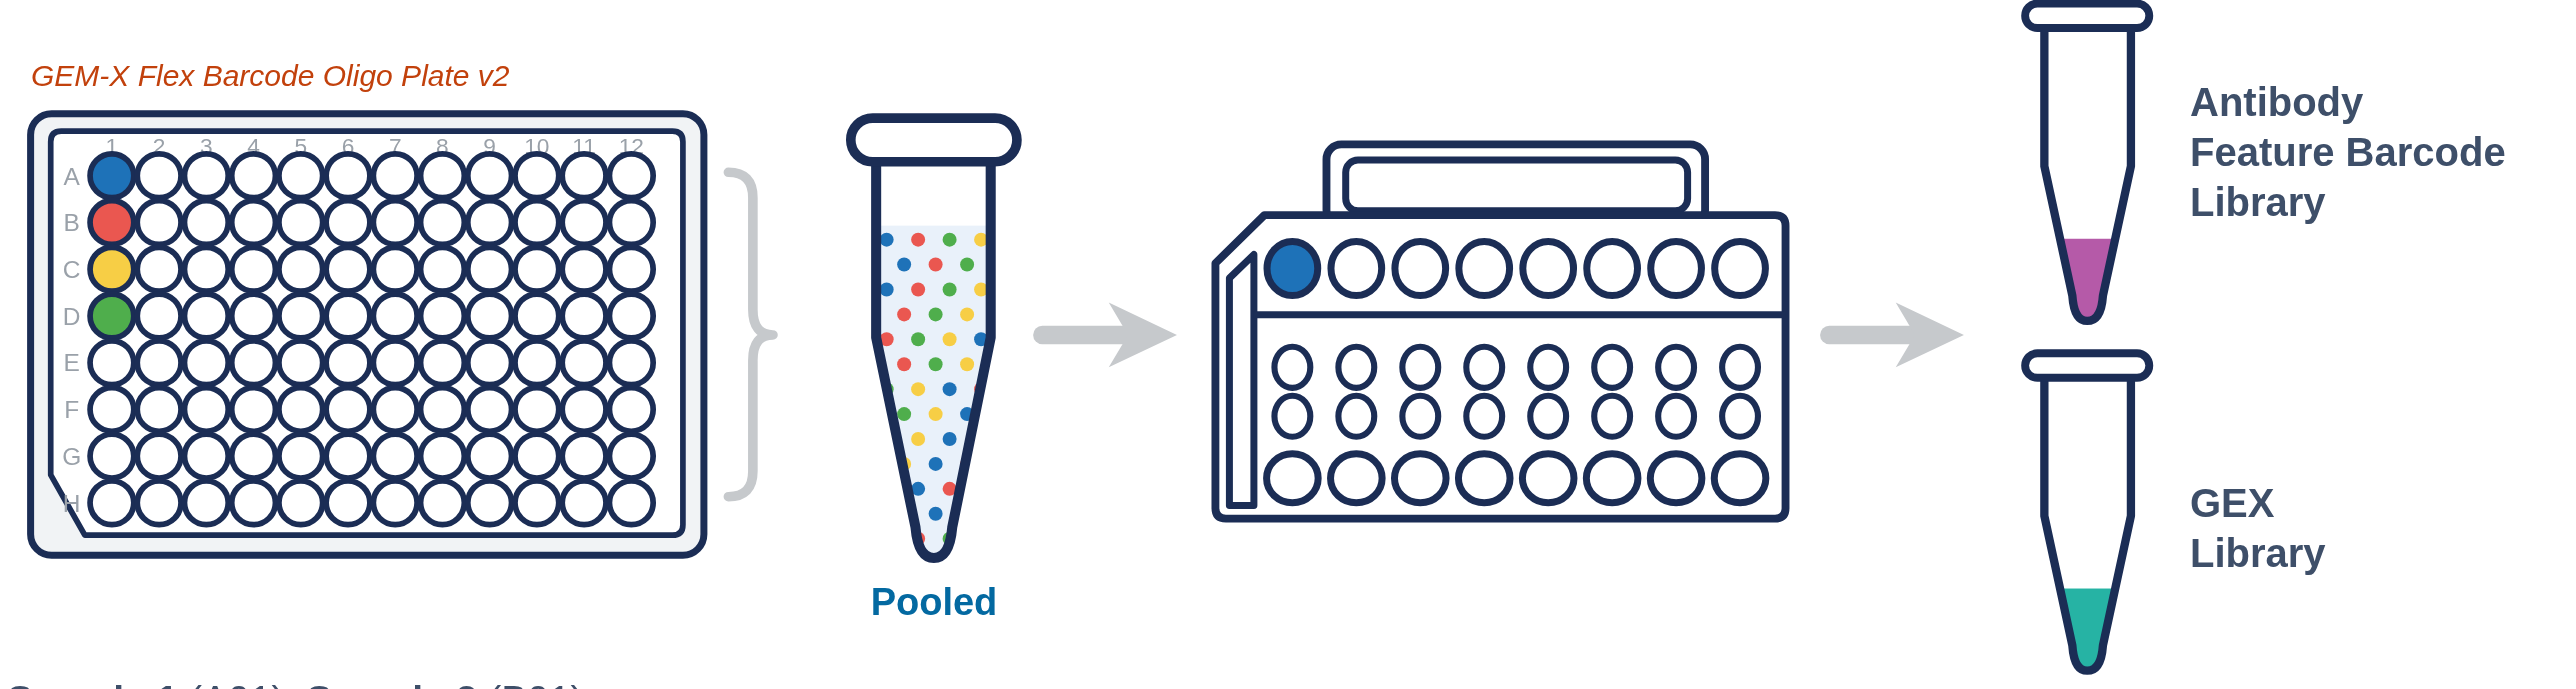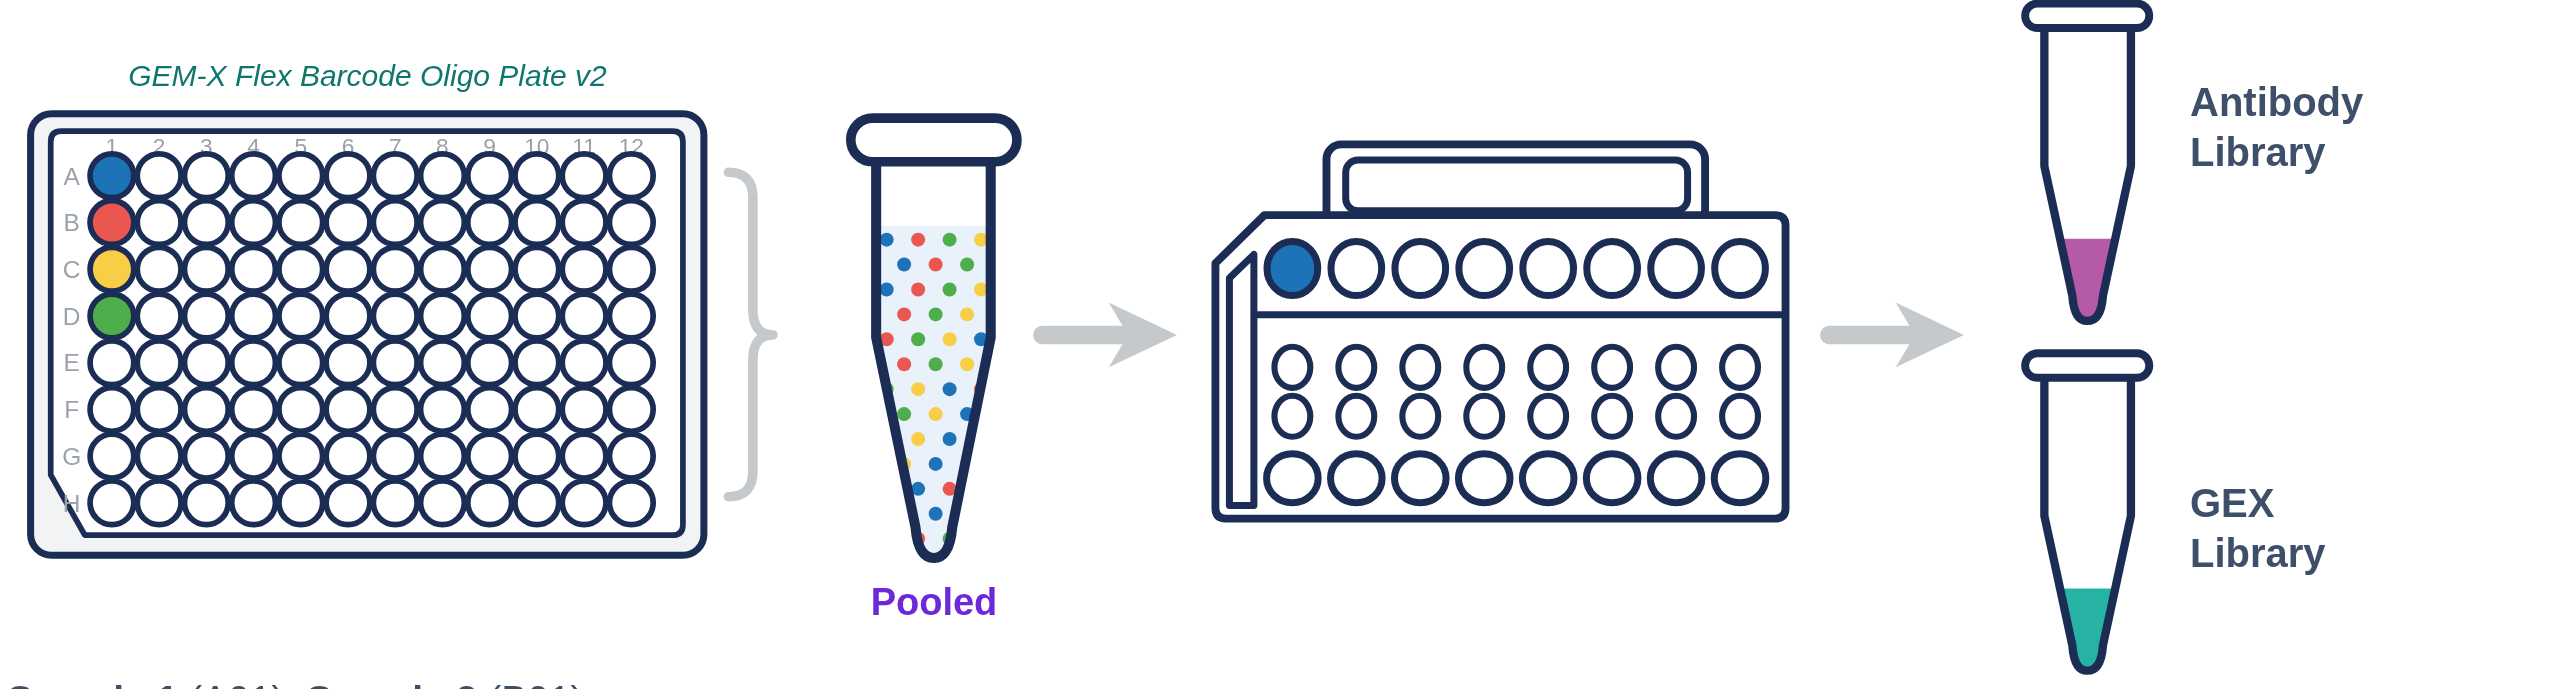--- a/index.html
+++ b/index.html
@@ -1,23 +1,23 @@
 <!DOCTYPE html>
 <html style="font-size:14px"><head>
 <meta charset="utf-8">
 <style>
   html,body{margin:0;padding:0;background:#ffffff;}
   body{width:2576px;height:690px;position:relative;overflow:hidden;
        font-family:"Liberation Sans", sans-serif;}
   .abs{position:absolute;}
-  .plate-title{left:31px;top:59px;width:673px;text-align:center;
-       font-size:30px;font-style:italic;color:#0f766e;}
+  .plate-title{left:31px;top:59px;width:673px;
+       font-size:30px;font-style:italic;color:#c2410c;}
   .caption{left:7px;top:577px;font-size:39px;color:#3e4f69;line-height:49px;white-space:pre;}
   .pooled-label{left:803px;top:581px;width:262px;text-align:center;
-       font-size:38px;font-weight:700;color:#6d28d9;}
+       font-size:38px;font-weight:700;color:#0369a1;}
   .output-label{font-size:40px;font-weight:700;color:#3e4f69;line-height:50px;}
   .col-label{fill:#9aa1a9;font-family:"Liberation Sans",sans-serif;font-size:26px;text-anchor:middle;}
   .row-label{fill:#9aa1a9;font-family:"Liberation Sans",sans-serif;font-size:28px;text-anchor:middle;}
   svg{display:block;}
 </style>
 </head>
 <body>
 
 <svg class="abs" style="left:0;top:0" width="2576" height="690" viewBox="0 0 2946 789">
 
@@ -288,20 +288,21 @@
 
 <div class="abs caption">
   <div id="caption-line-1"><span style="font-weight: 700;">Sample 1 </span><span style="font-weight: 400;">(A01), </span><span style="font-weight: 700;">Sample 2 </span><span style="font-weight: 400;">(B01)</span></div>
   
 </div>
 
 <div class="abs pooled-label">Pooled</div>
 
 <div id="output-label-0" class="abs output-label" style="left:2190px;top:77px">
     <div>Antibody</div>
+    <div>Feature Barcode</div>
     <div>Library</div>
   </div>
 
 <div id="output-label-1" class="abs output-label" style="left:2190px;top:478px">
     <div>GEX</div>
     <div>Library</div>
   </div>
 
 
 </body></html>

